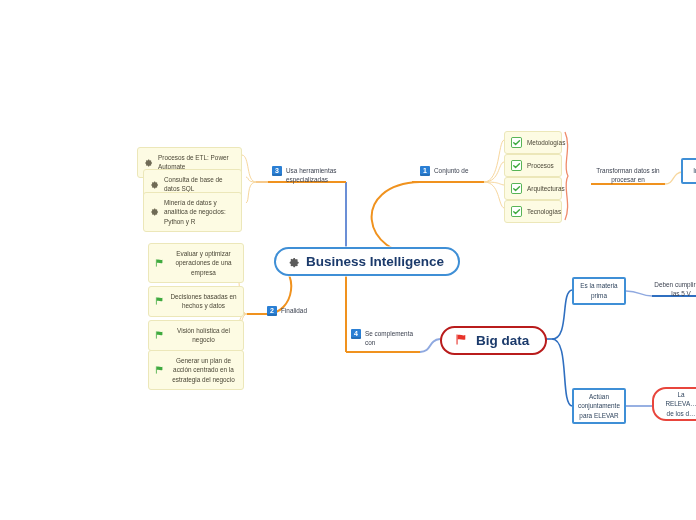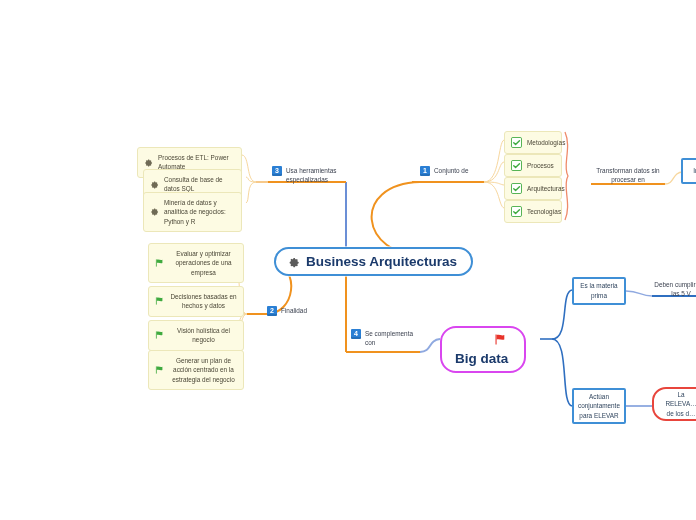--- a/index.html
+++ b/index.html
@@ -22,30 +22,29 @@
     border:2px solid #3f8fd6;
     border-radius:16px;
     padding:5px 14px 5px 12px;
     color:#1b3a6b;
     font-size:13.5px;
     font-weight:bold;
     white-space:nowrap;
     box-shadow:0 0 0 1px rgba(255,255,255,0.6);
   }
   .bigdata{
-    display:flex;align-items:flex-end;gap:7px;
-    background:#ffffff;
-    border:2px solid #d946ef;
+    display:flex;align-items:flex-start;gap:7px;
+    background:#ffffff;
+    border:2px solid #b91c1c;
     border-radius:16px;
     padding:5px 16px 5px 13px;
     color:#1b3a6b;
     font-size:13.5px;
     font-weight:bold;
     white-space:nowrap;
-    flex-direction:column;
   }
 
   
   .card-yellow{
     background:#fdfbe3;
     border:1px solid #ece7b9;
     border-radius:3px;
     color:#4a4636;
     font-size:6.4px;
     line-height:1.45;
@@ -158,21 +157,21 @@
     <path d="M 626,406 L 652,406" fill="none" stroke="#6b8fd6" stroke-width="1.4"></path>
 
   </svg>
 
   <div class="node root" style="left:274px;top:247px;">
     <span class="ic rootgear">
       <svg viewBox="0 0 24 24" width="12" height="12">
           <path fill="#5b5b5b" d="M12 8a4 4 0 100 8 4 4 0 000-8zm0 6a2 2 0 110-4 2 2 0 010 4zm9.4-2l-1.9-.6a7.6 7.6 0 00-.7-1.7l.9-1.8-1.9-1.9-1.8.9a7.6 7.6 0 00-1.7-.7L13.7 4h-2.7l-.6 1.9a7.6 7.6 0 00-1.7.7l-1.8-.9L5 7.6l.9 1.8a7.6 7.6 0 00-.7 1.7L3.3 12v2.7l1.9.6c.17.6.4 1.17.7 1.7l-.9 1.8 1.9 1.9 1.8-.9c.53.3 1.1.53 1.7.7l.6 1.9h2.7l.6-1.9c.6-.17 1.17-.4 1.7-.7l1.8.9 1.9-1.9-.9-1.8c.3-.53.53-1.1.7-1.7l1.9-.6V12z"></path>
         </svg>
     </span>
-    <span>Business Arquitecturas</span>
+    <span>Business Intelligence</span>
   </div>
 
   <div class="node bigdata" style="left:440px;top:326px;">
     <span class="ic bdflag">
       <svg viewBox="0 0 24 20" width="14" height="11">
           <path fill="#e8332a" d="M3 1v18" stroke="#e8332a" stroke-width="2"></path>
           <path fill="#e8332a" d="M4 2c5-2 9 2 14 0v8c-5 2-9-2-14 0z"></path>
         </svg>
     </span>
     <span>Big data</span>

